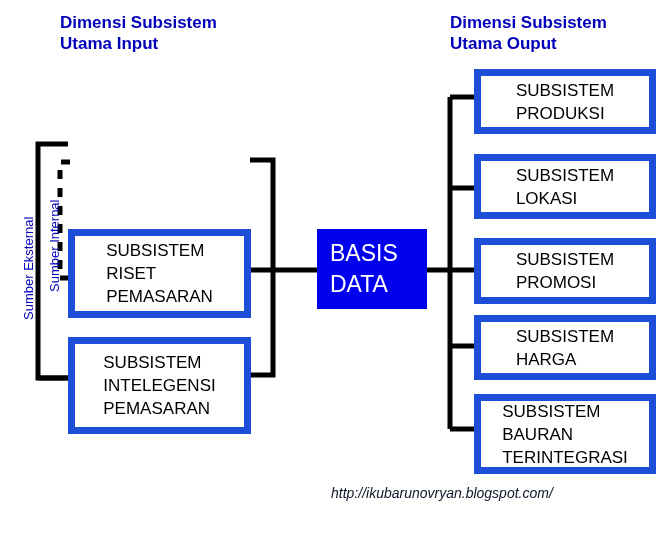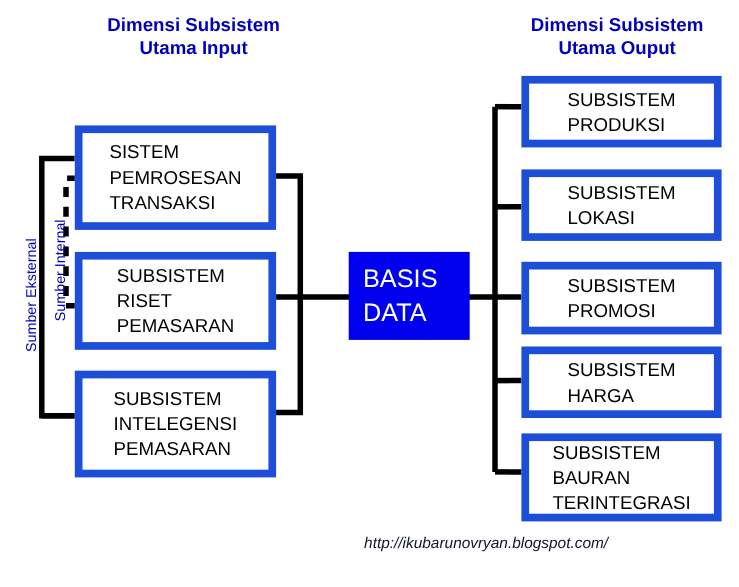--- a/index.html
+++ b/index.html
@@ -26,21 +26,21 @@
     height: 534px;
     pointer-events: none;
   }
 
   .heading {
     position: absolute;
     color: #0000bb;
     font-size: 17px;
     font-weight: bold;
     line-height: 21px;
-    text-align: center;
+    text-align: left;
     white-space: pre-line;
     letter-spacing: 0px;
   }
 
   .node {
     position: absolute;
     border: 7px solid #1d4ed8;
     background: #ffffff;
     box-sizing: border-box;
     display: flex;
@@ -113,23 +113,20 @@
   <div class="heading" style="left:60px; top:12px; width:232px;">Dimensi Subsistem
 Utama Input</div>
 
   <div class="heading" style="left:450px; top:12px; width:222px;">Dimensi Subsistem
 Utama Ouput</div>
 
   <div class="vlabel" style="left:22px; top:320px;">Sumber Eksternal</div>
 
   <div class="vlabel" style="left:48px; top:292px;">Sumber Internal</div>
 
-  <div class="node" style="left:68px; top:114px; width:183px; height:95px;">SISTEM
-PEMROSESAN
-TRANSAKSI</div>
 
   <div class="node" style="left:68px; top:229px; width:183px; height:89px;">SUBSISTEM
 RISET
 PEMASARAN</div>
 
   <div class="node" style="left:68px; top:337px; width:183px; height:97px;">SUBSISTEM
 INTELEGENSI
 PEMASARAN</div>
 
   <div class="node db" style="left:317px; top:229px; width:110px; height:80px;">BASIS

